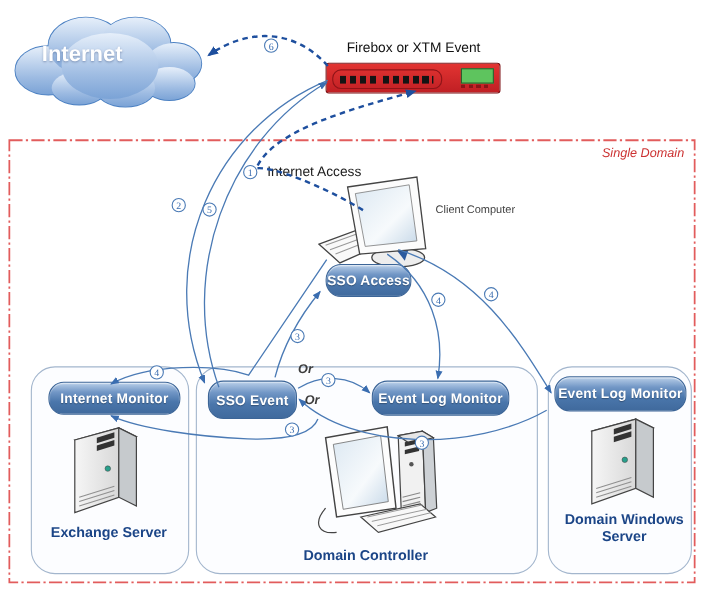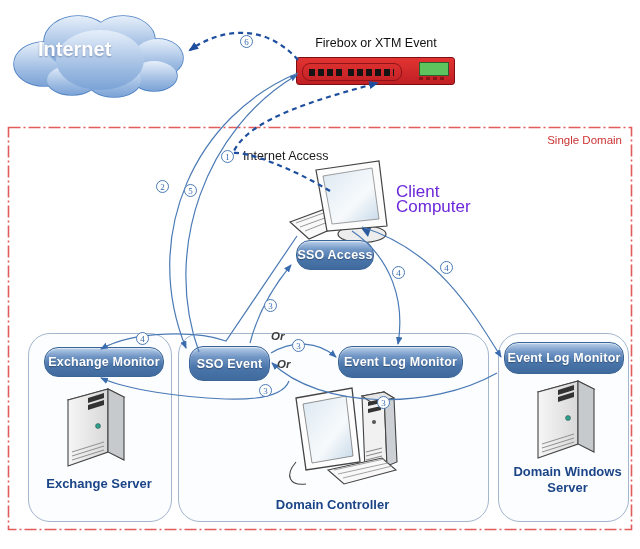--- a/index.html
+++ b/index.html
@@ -72,24 +72,24 @@
 
   .internet-word {
     position:absolute; left:38px; top:38px; width:124px; 
     color:#fff; font-weight:bold; font-size:20px; z-index:3;
     text-shadow:0 1px 2px rgba(10,30,80,.35);
   }
   .fb-title { position:absolute; left:296px; top:36px; width:160px; text-align:center;
     color:#111; font-size:12.5px; }
   .domain-label {
     position:absolute; left:500px; top:134px; width:122px; text-align:right;
-    color:#cc3333; font-size:11.5px; z-index:6;
+    color:#cc3333; font-style:italic; font-size:11.5px; z-index:6;
   }
   .client-label { position:absolute; left:396px; top:184px; width:74px;
-    color:#6d28d9; font-size:17px; line-height:15px; }
+    color:#404040; font-size:10px; line-height:15px; }
 </style>
 </head>
 <body>
 
 <div class="canvas">
 
   <div class="group" style="left:28px; top:333px; width:142px; height:187px;"></div>
   <div class="group" style="left:178px; top:333px; width:309px; height:187px;"></div>
   <div class="group" style="left:498px; top:333px; width:129px; height:187px;"></div>
 
@@ -190,21 +190,21 @@
     <div class="fb-btns"></div>
   </div>
 
   <div class="domain-label">Single Domain</div>
 
   <div class="plainlabel" style="left:243px; top:149px;">Internet Access</div>
   <div class="client-label">Client Computer</div>
 
   <div class="pill" style="left:296px; top:240px; width:76px; height:28px; z-index:3;">SSO Access</div>
 
-  <div class="pill" style="left:44px; top:347px; width:118px; height:28px; z-index:3;">Exchange Monitor</div>
+  <div class="pill" style="left:44px; top:347px; width:118px; height:28px; z-index:3;">Internet Monitor</div>
   <div class="pill" style="left:189px; top:346px; width:79px; height:33px; z-index:3;">SSO Event</div>
   <div class="pill" style="left:338px; top:346px; width:123px; height:30px; z-index:3;">Event Log Monitor</div>
   <div class="pill" style="left:504px; top:342px; width:118px; height:30px; z-index:3;">Event Log Monitor</div>
 
   <div class="caption" style="left:28px; top:476px; width:142px;">Exchange Server</div>
   <div class="caption" style="left:178px; top:497px; width:309px;">Domain Controller</div>
   <div class="caption" style="left:498px; top:464px; width:139px;">Domain Windows Server</div>
 
   <svg class="layer" width="640" height="549" viewBox="0 0 640 549" style="z-index:5;">
     <defs>

